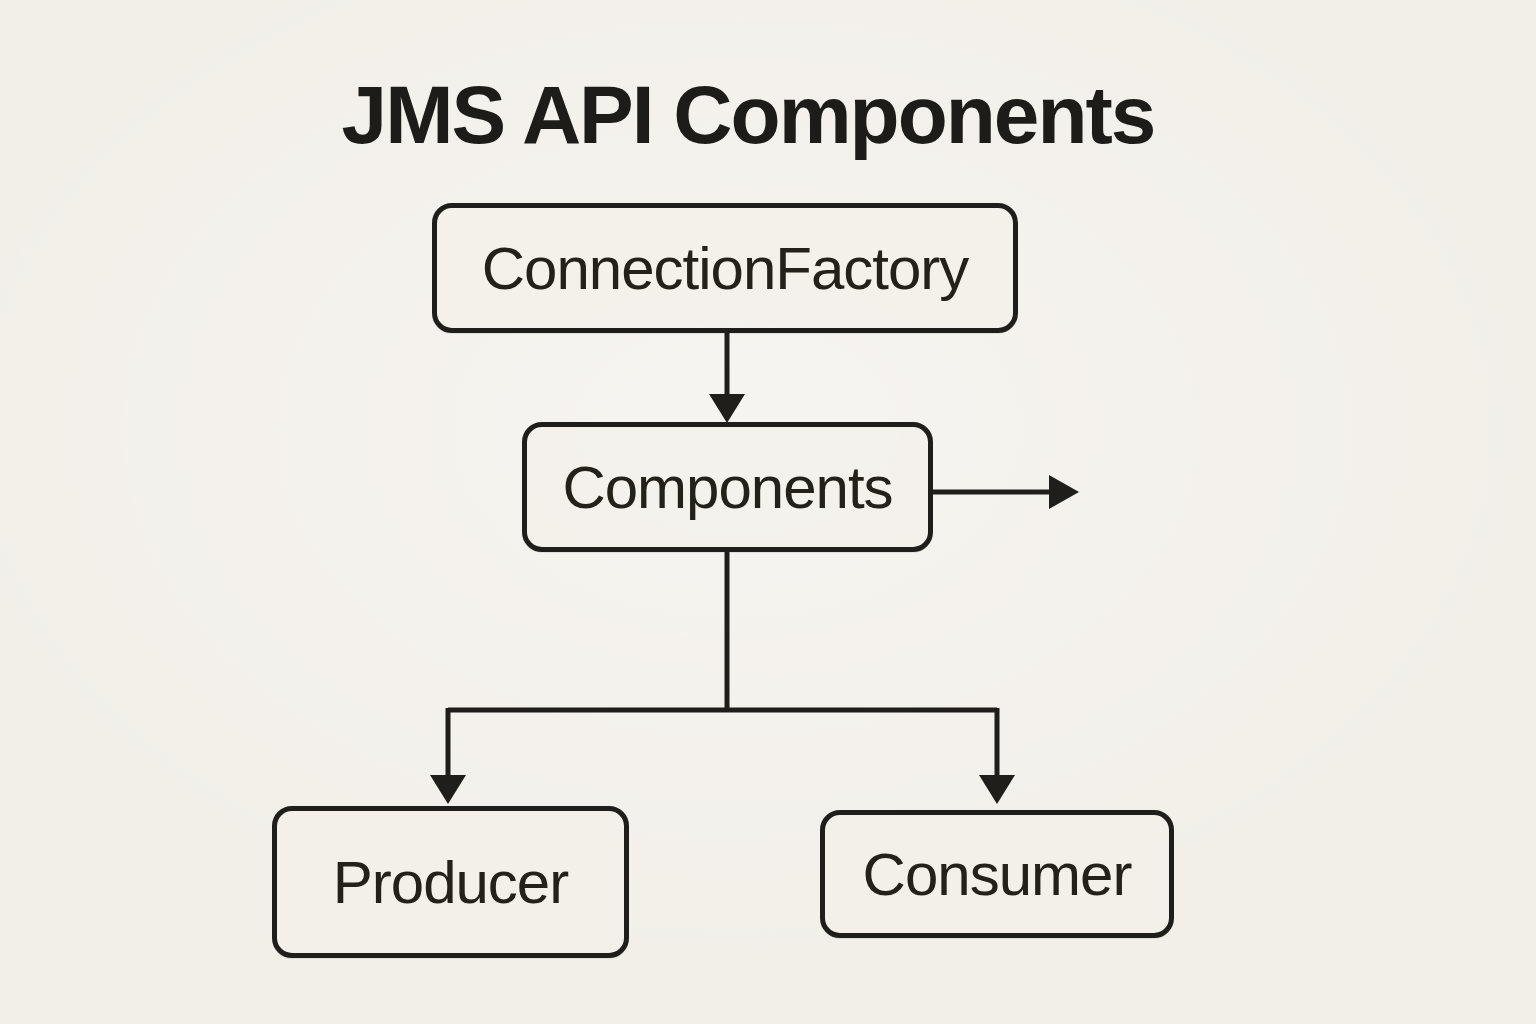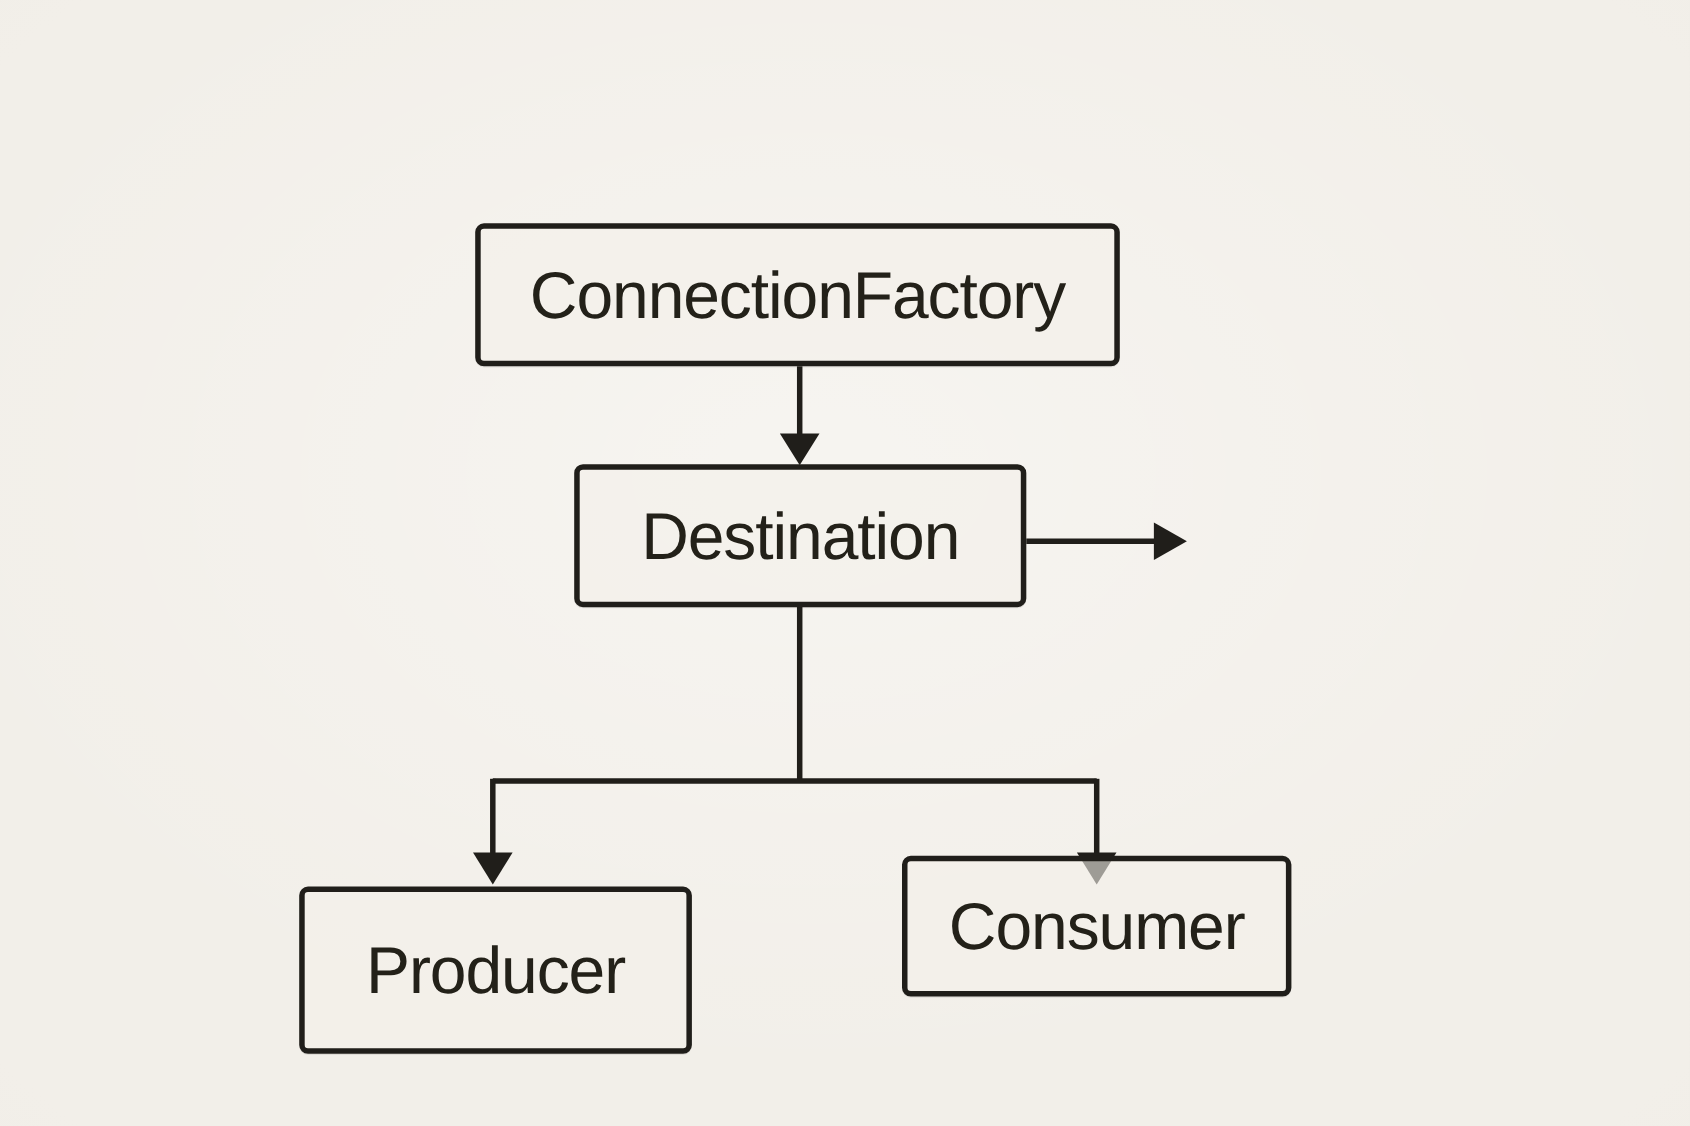--- a/index.html
+++ b/index.html
@@ -29,36 +29,36 @@
     text-align: center;
     font-size: 82px;
     font-weight: 700;
     letter-spacing: -2px;
     color: #1e1c19;
   }
   .node {
     position: absolute;
     box-sizing: border-box;
     border: 5px solid #201e1a;
-    border-radius: 8px;
+    border-radius: 20px;
     background: rgba(243,240,234,0.6);
     display: flex;
     align-items: center;
     justify-content: center;
     font-size: 60px;
     font-weight: 400;
     letter-spacing: -1px;
     color: #232119;
     box-shadow: 0 1px 0 rgba(0,0,0,0.08);
   }
   .node-connection-factory { left: 432px; top: 203px; width: 586px; height: 130px; }
   .node-connection         { left: 522px; top: 422px; width: 411px; height: 130px; }
   .node-destination        { left: 1080px; top: 435px; width: 385px; height: 132px; }
   .node-producer           { left: 272px; top: 806px; width: 357px; height: 152px; }
-  .node-consumer           { left: 820px; top: 778px; width: 354px; height: 128px; }
+  .node-consumer           { left: 820px; top: 810px; width: 354px; height: 128px; }
   .edges {
     position: absolute;
     left: 0;
     top: 0;
     width: 1536px;
     height: 1024px;
   }
   .edge-stroke {
     fill: none;
     stroke: #201e1a;
@@ -67,20 +67,21 @@
   .arrow-head {
     fill: #201e1a;
     stroke: none;
   }
 </style>
 </head>
 <body>
 
 <div class="canvas">
 
+  <div class="title">JMS API Components</div>
 
   <svg class="edges" viewBox="0 0 1536 1024" xmlns="http://www.w3.org/2000/svg" aria-hidden="true">
 
     <g>
       <path class="edge-stroke" d="M727,333 L727,397"></path>
       <polygon class="arrow-head" points="727,423 709,394 745,394"></polygon>
     </g>
 
     <g>
       <path class="edge-stroke" d="M933,492 L1051,492"></path>
@@ -101,21 +102,21 @@
       <path class="edge-stroke" d="M997,708 L997,777"></path>
       <polygon class="arrow-head" points="997,804 979,775 1015,775"></polygon>
     </g>
   </svg>
 
   <div class="node node-connection-factory">
     <span>ConnectionFactory</span>
   </div>
 
   <div class="node node-connection">
-    <span>Destination</span>
+    <span>Components</span>
   </div>
 
 
   <div class="node node-producer">
     <span>Producer</span>
   </div>
 
   <div class="node node-consumer">
     <span>Consumer</span>
   </div>

